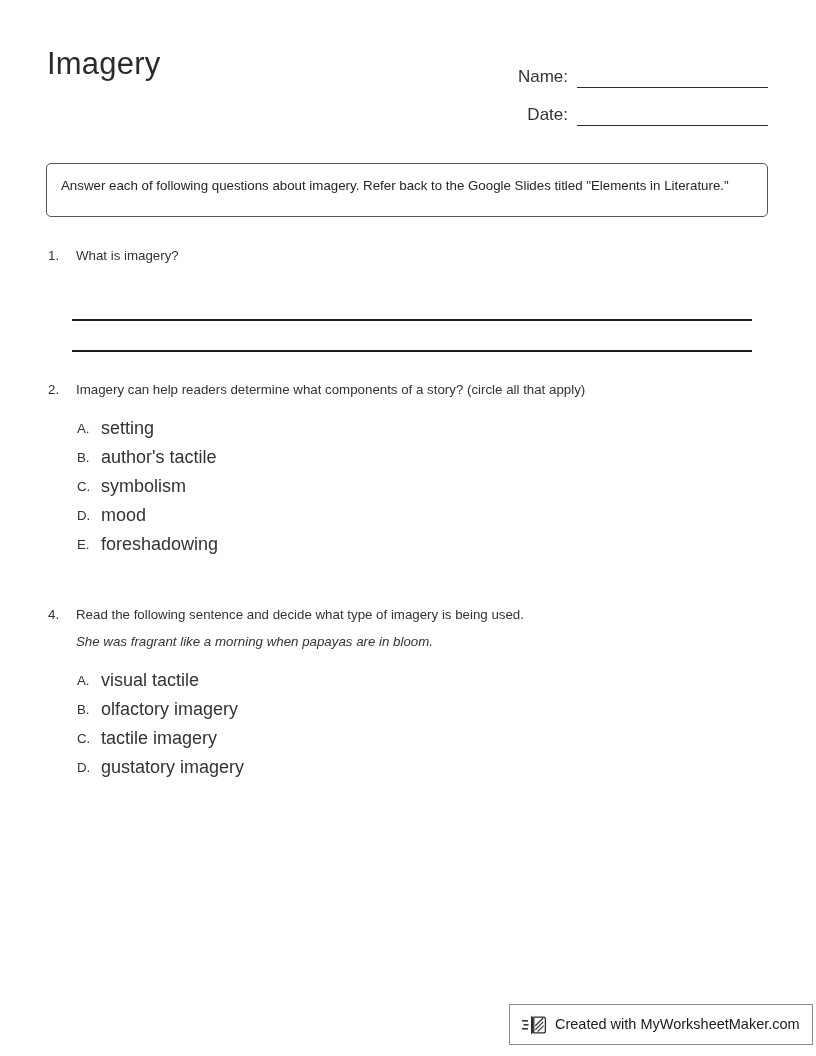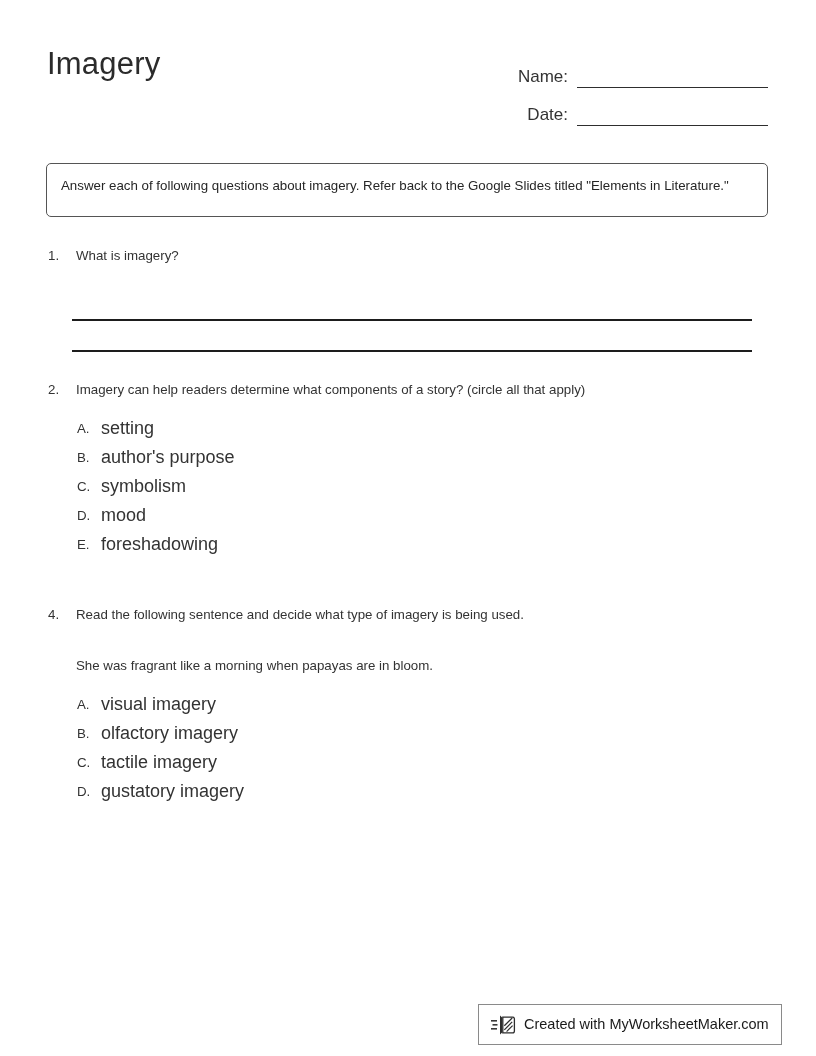--- a/index.html
+++ b/index.html
@@ -138,33 +138,34 @@
     font-size: 13.3px;
     line-height: 19px;
     color: #333333;
   }
   .opt-label {
     font-size: 18px;
     line-height: 19px;
   }
 
   .q-sentence {
-    margin-top: 32px;
-    font-size: 13.3px;
-    line-height: 19px;
+    margin-top: 8px;
+    font-size: 13.3px;
+    line-height: 19px;
+    font-style: italic;
     color: #333333;
   }
 
   .spacer-q2 { height: 41px; }
   .spacer-q1 { height: 28px; }
 
   
   .footer-badge {
     position: absolute;
-    left: 478px;
+    left: 509px;
     top: 1004px;
     width: 304px;
     height: 41px;
     box-sizing: border-box;
     border: 1px solid #8a8a8a;
     background: #ffffff;
     display: flex;
     align-items: center;
     padding-left: 12px;
   }
@@ -220,21 +221,21 @@
     <div class="question">
       <div class="q-number">2.</div>
       <div class="q-text">Imagery can help readers determine what components of a story? (circle all that apply)</div>
       <div class="options">
         <div class="option">
           <span class="opt-letter">A.</span>
           <span class="opt-label">setting</span>
         </div>
         <div class="option">
           <span class="opt-letter">B.</span>
-          <span class="opt-label">author's purpose</span>
+          <span class="opt-label">author's tactile</span>
         </div>
         <div class="option">
           <span class="opt-letter">C.</span>
           <span class="opt-label">symbolism</span>
         </div>
         <div class="option">
           <span class="opt-letter">D.</span>
           <span class="opt-label">mood</span>
         </div>
         <div class="option">
@@ -246,21 +247,21 @@
 
     <div class="spacer-q2"></div>
 
     <div class="question">
       <div class="q-number">4.</div>
       <div class="q-text">Read the following sentence and decide what type of imagery is being used.</div>
       <div class="q-sentence">She was fragrant like a morning when papayas are in bloom.</div>
       <div class="options">
         <div class="option">
           <span class="opt-letter">A.</span>
-          <span class="opt-label">visual imagery</span>
+          <span class="opt-label">visual tactile</span>
         </div>
         <div class="option">
           <span class="opt-letter">B.</span>
           <span class="opt-label">olfactory imagery</span>
         </div>
         <div class="option">
           <span class="opt-letter">C.</span>
           <span class="opt-label">tactile imagery</span>
         </div>
         <div class="option">

